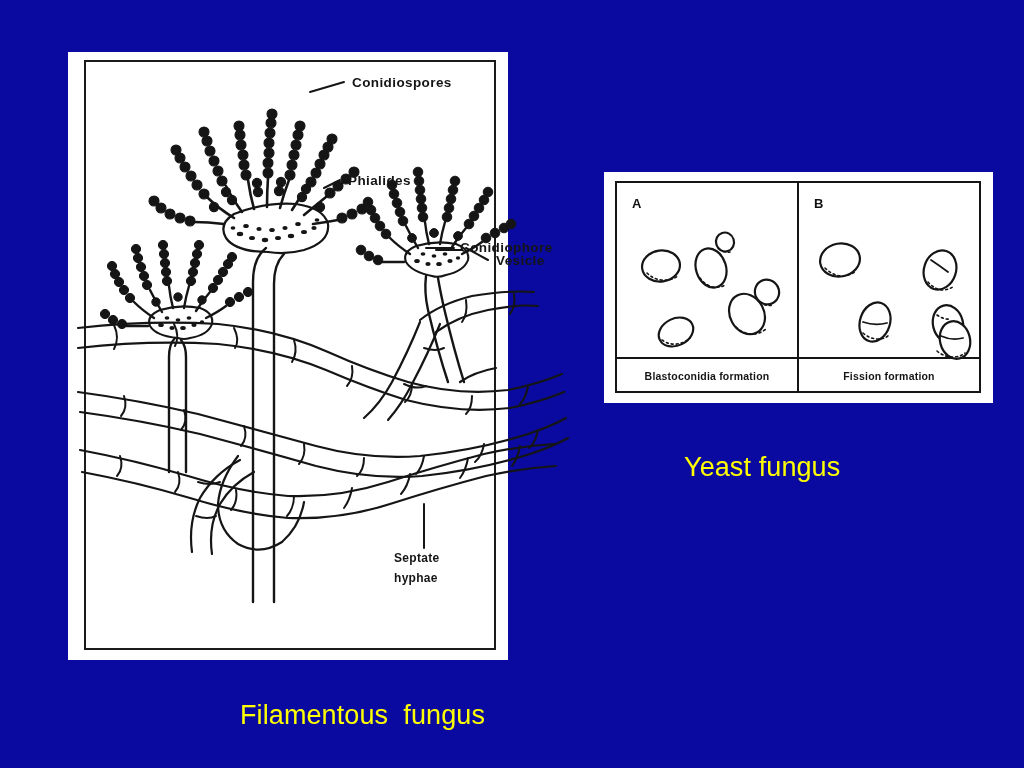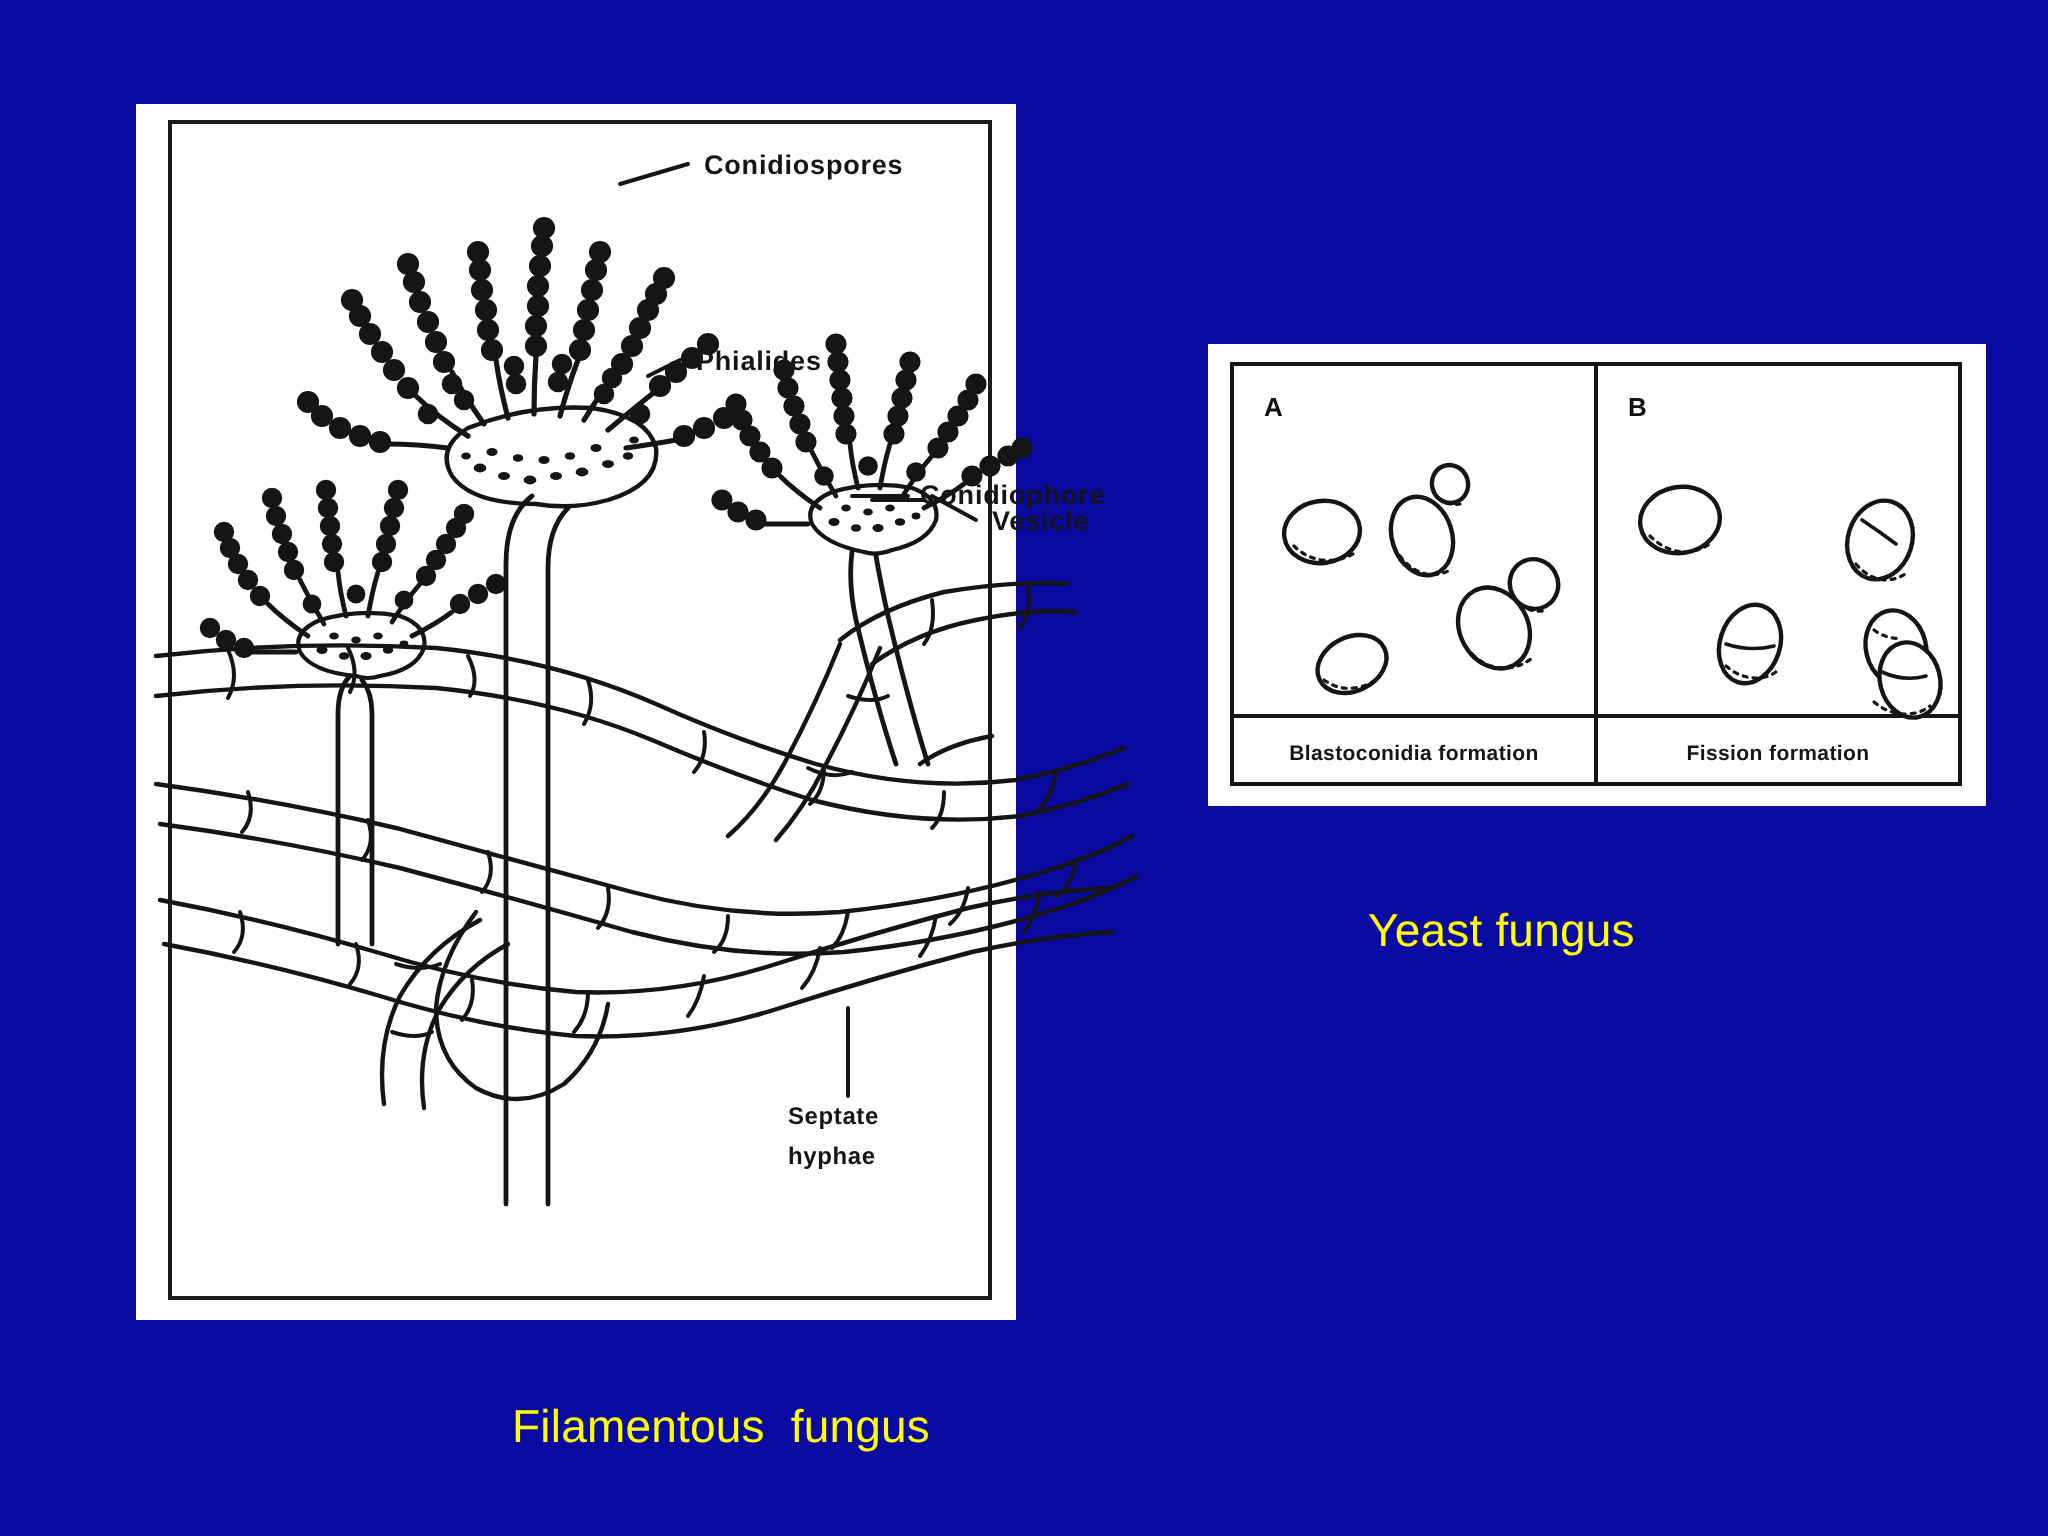--- a/index.html
+++ b/index.html
@@ -60,30 +60,29 @@
     left: 0;
     top: 0;
     width: 389px;
     height: 231px;
   }
 
   
   .caption {
     position: absolute;
     color: #ffff00;
-    font-size: 23px;
+    font-size: 27px;
     font-family: "Liberation Sans", sans-serif;
     font-weight: 400;
     white-space: pre;
     letter-spacing: 0.1px;
   }
   .caption-filamentous {
     left: 240px;
     top: 700px;
-    margin-left: 16px;
   }
   .caption-yeast {
     left: 684px;
     top: 452px;
   }
 
   svg text {
     font-family: "Liberation Sans", sans-serif;
   }
   .fig-label {

